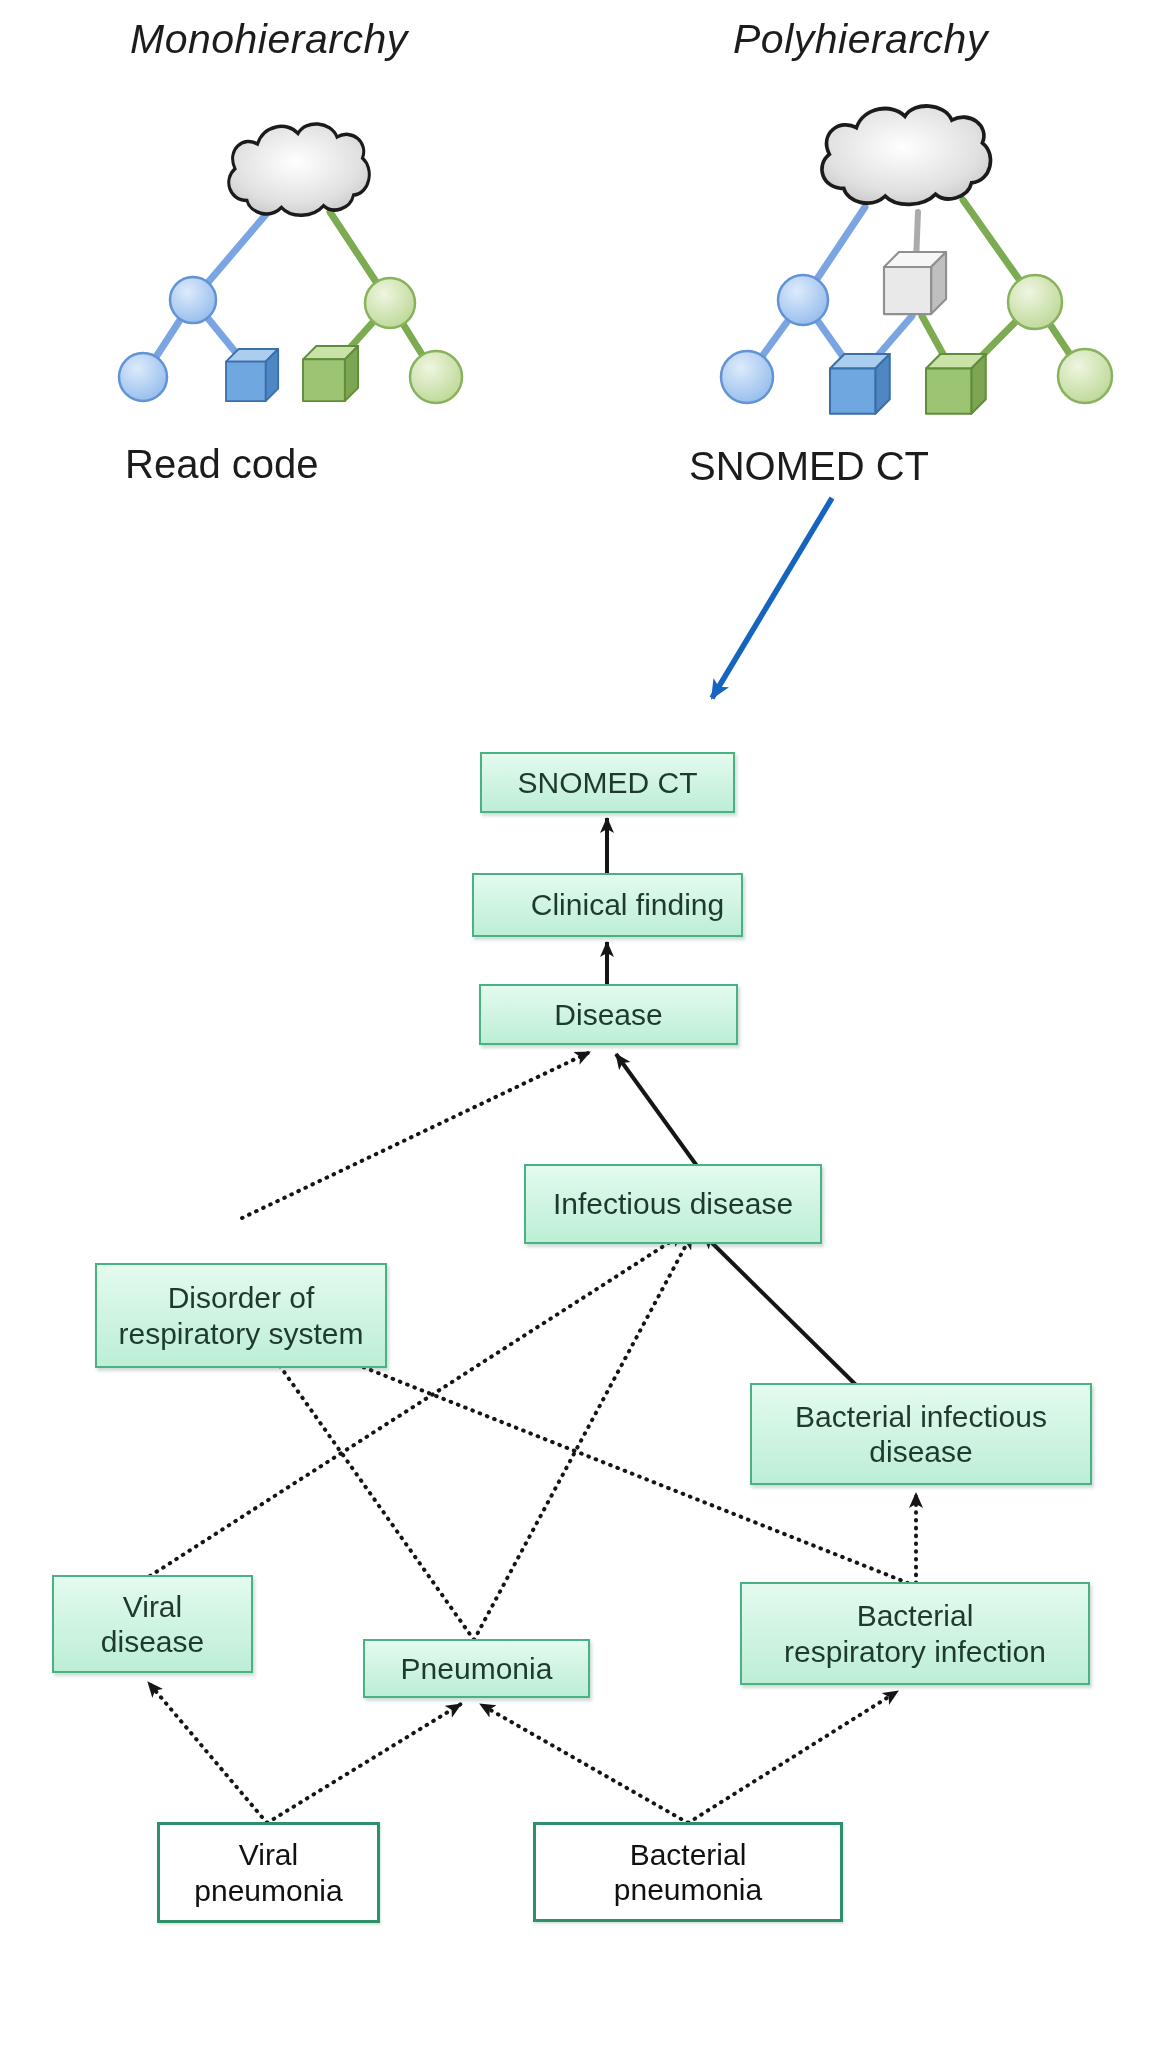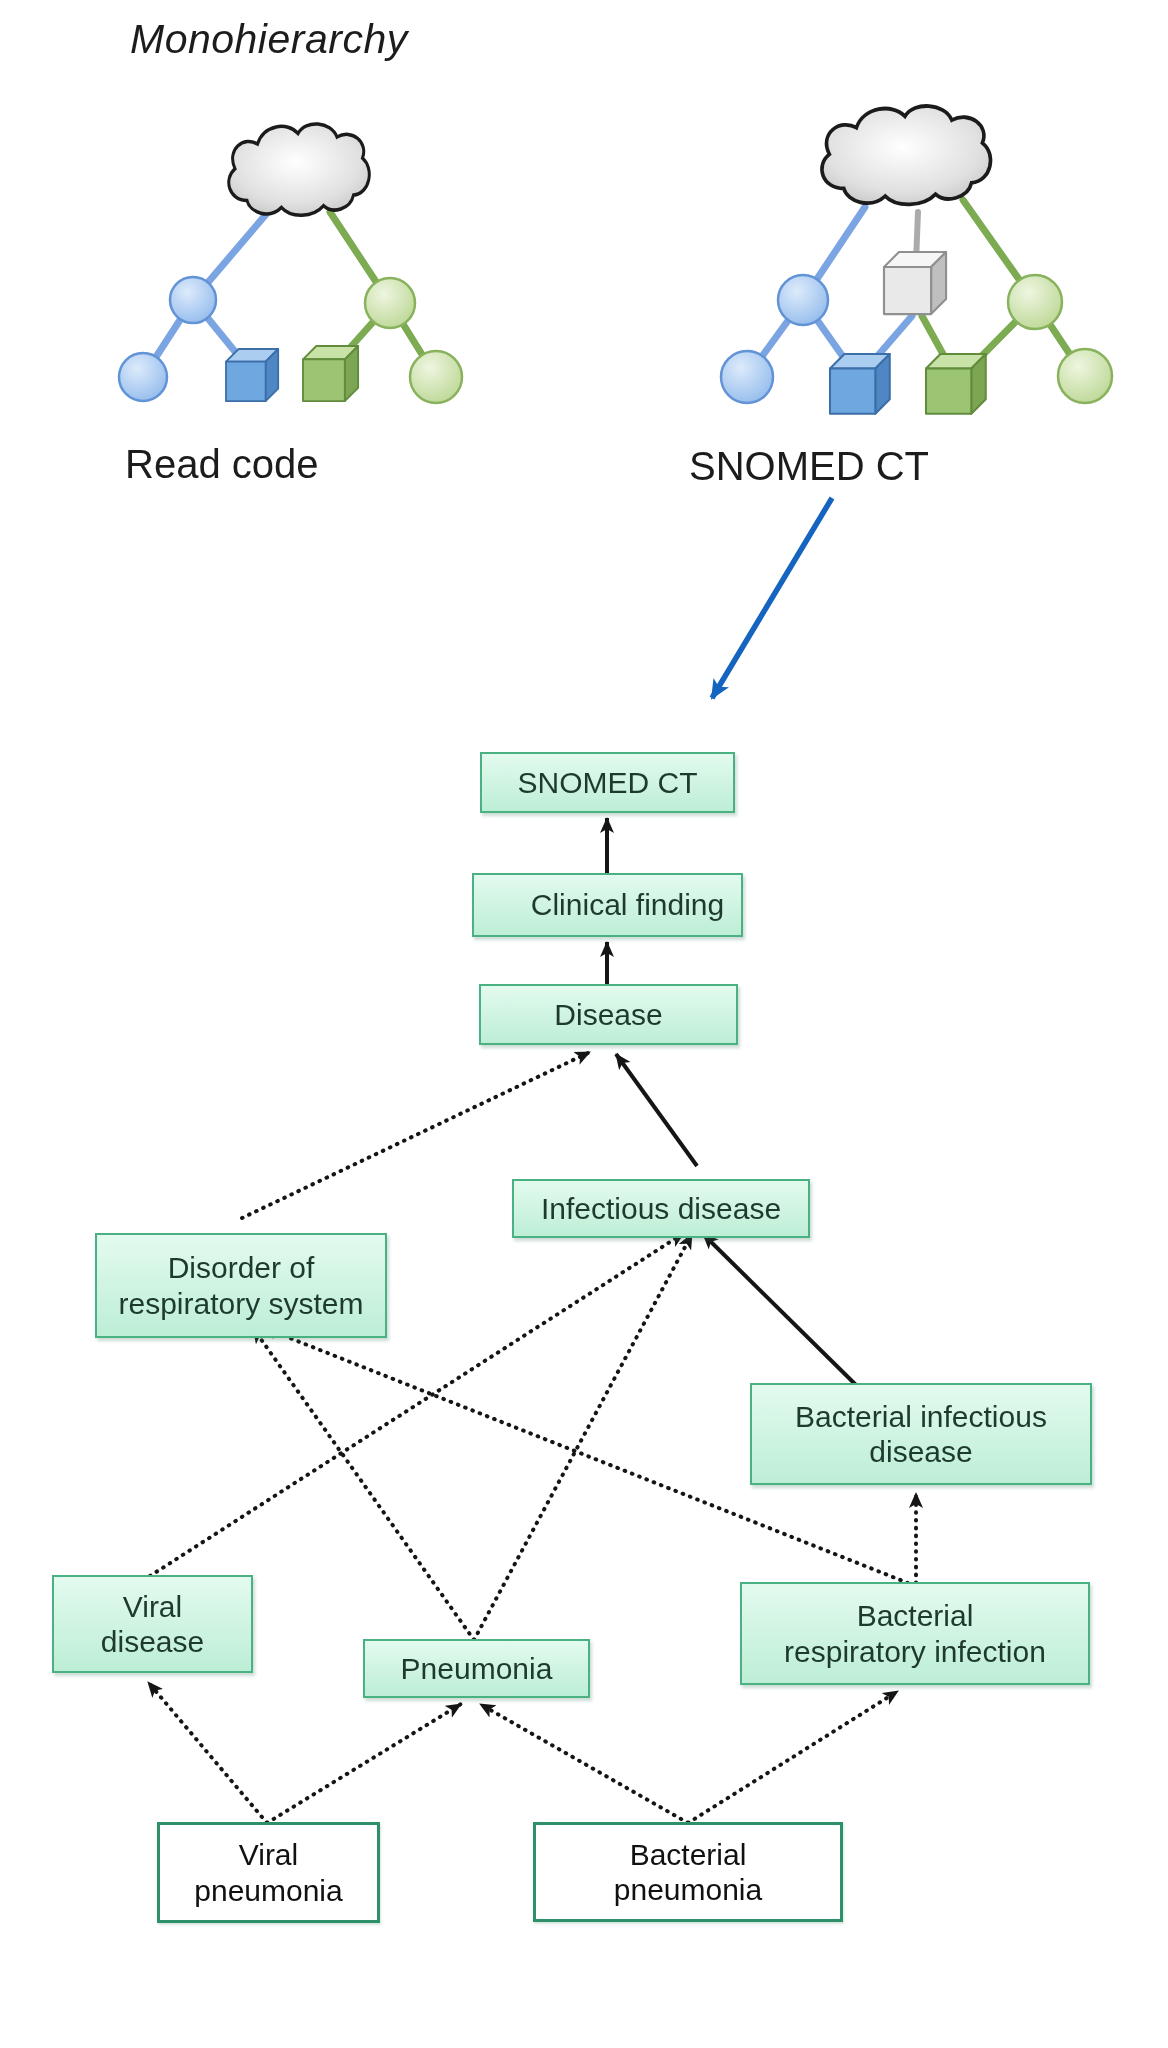--- a/index.html
+++ b/index.html
@@ -140,28 +140,29 @@
       <line x1="908" y1="1583" x2="262" y2="1327" marker-end="url(#ah)"></line>
       <line x1="916" y1="1583" x2="916" y2="1493" marker-end="url(#ah)"></line>
       <line x1="267" y1="1823" x2="148" y2="1682" marker-end="url(#ah)"></line>
       <line x1="267" y1="1823" x2="461" y2="1704" marker-end="url(#ah)"></line>
       <line x1="688" y1="1823" x2="480" y2="1704" marker-end="url(#ah)"></line>
       <line x1="688" y1="1823" x2="898" y2="1691" marker-end="url(#ah)"></line>
     </g>
   </svg>
 
   <div class="txt tree-title" style="left:130px;top:16px;width:320px;">Monohierarchy</div>
+  <div class="txt tree-title" style="left:733px;top:16px;width:320px;">Polyhierarchy</div>
   <div class="txt tree-caption" style="left:125px;top:442px;width:320px;">Read code</div>
   <div class="txt tree-caption" style="left:689px;top:444px;width:320px;">SNOMED CT</div>
 
   <div class="node mint" style="left:480px;top:752px;width:255px;height:61px;">SNOMED CT</div>
   <div class="node mint" style="left:472px;top:873px;width:271px;height:64px;padding-left:40px;">Clinical finding</div>
   <div class="node mint" style="left:479px;top:984px;width:259px;height:61px;">Disease</div>
-  <div class="node mint" style="left:512px;top:1164px;width:298px;height:59px;margin-top:15px;">Infectious disease</div>
-  <div class="node mint" style="left:95px;top:1233px;width:292px;height:105px;">Disorder of
+  <div class="node mint" style="left:524px;top:1164px;width:298px;height:80px;">Infectious disease</div>
+  <div class="node mint" style="left:95px;top:1263px;width:292px;height:105px;">Disorder of
 respiratory system</div>
   <div class="node mint" style="left:750px;top:1383px;width:342px;height:102px;">Bacterial infectious
 disease</div>
   <div class="node mint" style="left:52px;top:1575px;width:201px;height:98px;">Viral
 disease</div>
   <div class="node mint" style="left:363px;top:1639px;width:227px;height:59px;">Pneumonia</div>
   <div class="node mint" style="left:740px;top:1582px;width:350px;height:103px;">Bacterial
 respiratory infection</div>
   <div class="node plain" style="left:157px;top:1822px;width:223px;height:101px;">Viral
 pneumonia</div>

